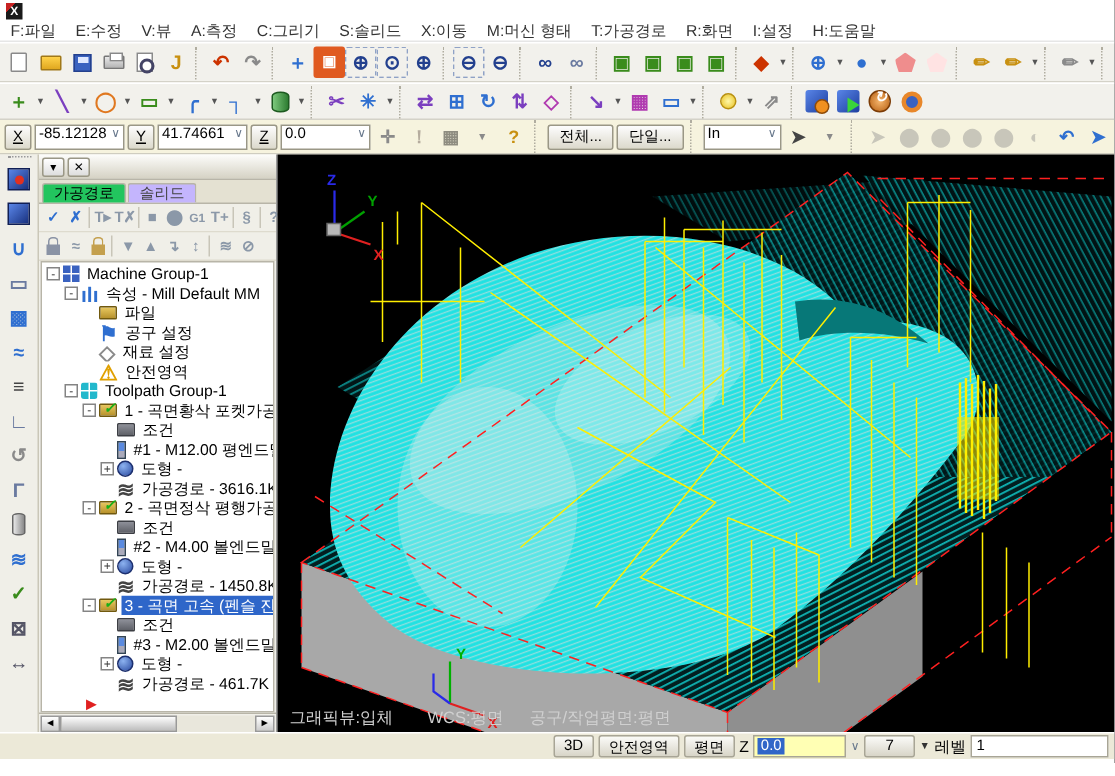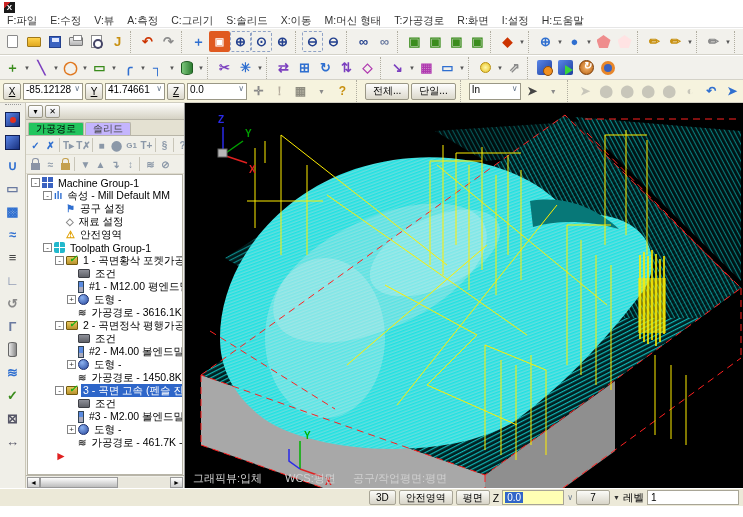--- a/index.html
+++ b/index.html
@@ -66,21 +66,21 @@
 .tab{padding:0 7px;font-size:10px;border:1px solid #b8b5a8;border-bottom:none;border-radius:2px 2px 0 0;background:#c4b5fd;color:#444;display:flex;align-items:center}
 .tab.active{background:#22c55e;color:#000}
 .opsbar{height:19px;display:flex;align-items:center;padding:0 2px;background:#f0efe8;border-bottom:1px solid #dedbce}
 .obi{width:15px;height:16px;display:flex;align-items:center;justify-content:center;font-size:10px;font-weight:bold;color:#8b98a8;flex:none}
 .osep{width:3px;height:14px;border-left:1px solid #c8c5b8;margin:0 1px}
 .tree{flex:1;background:#fff;border:1px solid #b8b5a8;margin:0 1px;overflow:hidden;padding-top:1px}
 .trow{height:13px;display:flex;align-items:center;white-space:nowrap;overflow:hidden;font-size:10.5px}
 .exp{width:9px;height:9px;border:1px solid #848484;background:#fff;font-size:8px;line-height:7px;text-align:center;color:#333;margin-right:2px;flex:none}
 .spc{width:11px;flex:none}
 .ti{flex:none;margin-right:3px}
-.tig{font-size:10px;font-weight:bold;margin-right:3px;flex:none;line-height:1}
+.tig{font-size:14px;font-weight:bold;margin-right:3px;flex:none;line-height:1}
 .ti-mg{width:11px;height:11px;background-color:#3a62c0;background-image:linear-gradient(#fff,#fff),linear-gradient(#fff,#fff);background-size:1px 100%,100% 1px;background-position:center;background-repeat:no-repeat}
 .ti-tg{width:11px;height:11px;background-color:#22b8cc;background-image:linear-gradient(#fff,#fff),linear-gradient(#fff,#fff);background-size:1px 100%,100% 1px;background-position:center;background-repeat:no-repeat;border-radius:2px}
 .ti-fold{width:12px;height:9px;background:linear-gradient(#8e9099,#5f6168);border:1px solid #3c3e44;border-radius:1px;position:relative}
 .ti-fold.op{background:linear-gradient(#e8c860,#b8922c);border-color:#71590e}
 .ti-fold.chk::after{content:"✓";position:absolute;left:2px;top:-4px;color:#18b018;font-size:10px;font-weight:bold}
 .ti-cut{width:6px;height:12px;background:linear-gradient(#5a8ae0 55%,#aab 45%);border:1px solid #345}
 .ti-geo{width:11px;height:11px;border-radius:50%;background:radial-gradient(circle at 35% 30%,#8cb2f0,#2a4aa0);border:1px solid #1c2f6e}
 .tlabel{padding:0 2px}
 .trow.sel .tlabel{background:#2e66c9;color:#fff}
 .hscroll{height:13px;display:flex;align-items:center;background:#f0efe8;border-top:1px solid #b8b5a8;padding:0 1px}
@@ -359,20 +359,25 @@
             <i class="ti ti-mg"></i>
             <span class="tlabel">Machine Group-1</span>
           </div>
         <div class="trow" style="padding-left:15px">
             <span class="exp">-</span>
             <span class="tig c-blue">ılı</span>
             <span class="tlabel">속성 - Mill Default MM</span>
           </div>
         <div class="trow" style="padding-left:27px">
             <span class="spc"></span>
+            <i class="ti ti-fold op"></i>
+            <span class="tlabel">파일</span>
+          </div>
+        <div class="trow" style="padding-left:27px">
+            <span class="spc"></span>
             <span class="tig c-blue">⚑</span>
             <span class="tlabel">공구 설정</span>
           </div>
         <div class="trow" style="padding-left:27px">
             <span class="spc"></span>
             <span class="tig c-gray">◇</span>
             <span class="tlabel">재료 설정</span>
           </div>
         <div class="trow" style="padding-left:27px">
             <span class="spc"></span>

